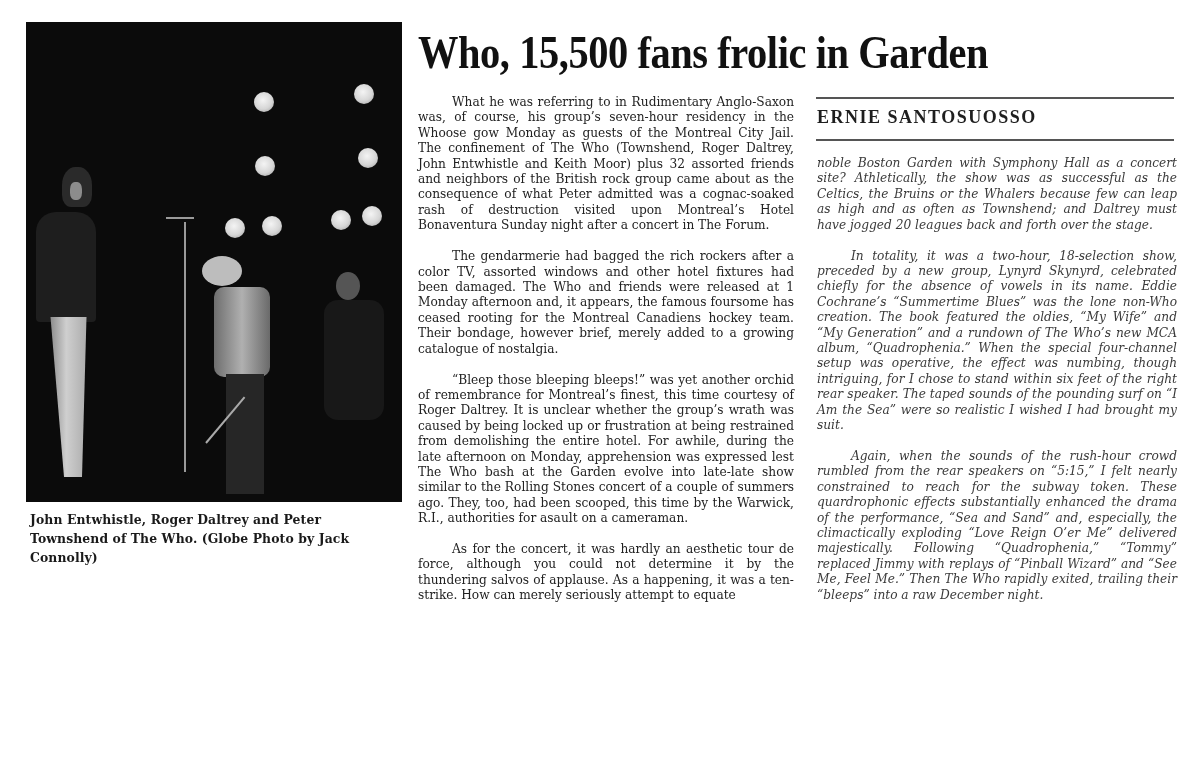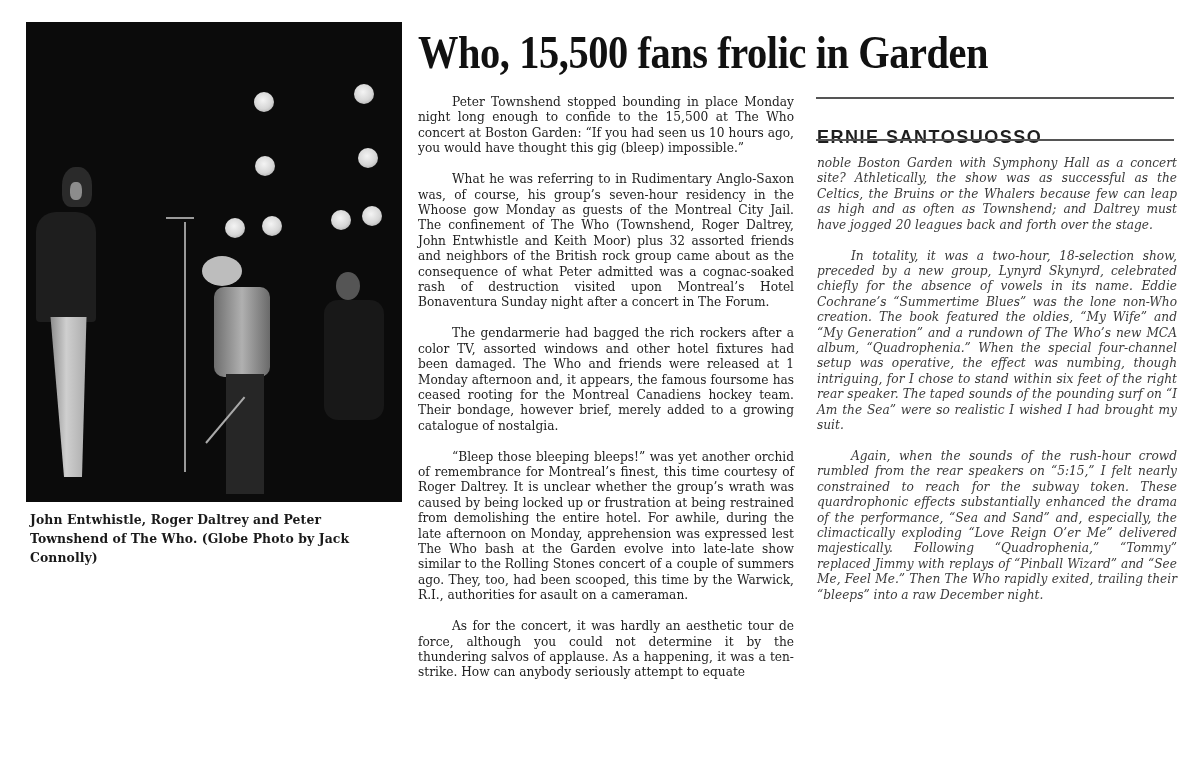--- a/index.html
+++ b/index.html
@@ -36,22 +36,22 @@
     font-weight: bold; font-size: 47px; line-height: 56px;
     transform: scaleX(0.86); transform-origin: left top;
     letter-spacing: -0.5px; color: #111;
     white-space: nowrap;
   }
 
   
   .byline-rule { position: absolute; left: 816px; width: 358px; height: 2px; background: #555; }
   .byline {
     position: absolute; left: 817px; top: 107px; width: 358px;
-    font-family: Liberation Sans, sans-serif;
-    font-weight: bold; font-size: 18px; letter-spacing: 1.5px; color: #1e1e1e; margin-top: 20px;
+    font-family: Liberation Serif, serif;
+    font-weight: bold; font-size: 18px; letter-spacing: 1.5px; color: #1e1e1e;
   }
 
   
   .col {
     position: absolute;
     font-family: "DejaVu Serif", serif;
     font-size: 12.2px; line-height: 15.4px; text-align: justify;
     color: #222;
   }
   .col-mid { left: 418px; top: 95px; width: 376px; }
@@ -94,25 +94,24 @@
   </div>
   <div class="caption">John Entwhistle, Roger Daltrey and Peter Townshend of The Who. (Globe Photo by Jack Connolly)</div>
 
   <h1 class="headline" style="margin:0;">Who, 15,500 fans frolic in Garden</h1>
 
   <div class="byline-rule" style="top:97px;"></div>
   <div class="byline">ERNIE SANTOSUOSSO</div>
   <div class="byline-rule" style="top:139px;height:1.5px;"></div>
 
   <div class="col col-mid">
-    <p>Peter Townshend stopped bounding in place Monday night long enough to confide to the 15,500 at The Who concert at Boston Garden: “If you had seen us 10 hours ago, you would have thought this gig (bleep) impossible.”</p>
     <p>What he was referring to in Rudimentary Anglo-Saxon was, of course, his group’s seven-hour residency in the Whoose gow Monday as guests of the Montreal City Jail. The confinement of The Who (Townshend, Roger Daltrey, John Entwhistle and Keith Moor) plus 32 assorted friends and neighbors of the British rock group came about as the consequence of what Peter admitted was a cognac-soaked rash of destruction visited upon Montreal’s Hotel Bonaventura Sunday night after a concert in The Forum.</p>
     <p>The gendarmerie had bagged the rich rockers after a color TV, assorted windows and other hotel fixtures had been damaged. The Who and friends were released at 1 Monday afternoon and, it appears, the famous foursome has ceased rooting for the Montreal Canadiens hockey team. Their bondage, however brief, merely added to a growing catalogue of nostalgia.</p>
     <p>“Bleep those bleeping bleeps!” was yet another orchid of remembrance for Montreal’s finest, this time courtesy of Roger Daltrey. It is unclear whether the group’s wrath was caused by being locked up or frustration at being restrained from demolishing the entire hotel. For awhile, during the late afternoon on Monday, apprehension was expressed lest The Who bash at the Garden evolve into late-late show similar to the Rolling Stones concert of a couple of summers ago. They, too, had been scooped, this time by the Warwick, R.I., authorities for asault on a cameraman.</p>
-    <p>As for the concert, it was hardly an aesthetic tour de force, although you could not determine it by the thundering salvos of applause. As a happening, it was a ten-strike. How can anybody seriously attempt to equate</p>
+    <p>As for the concert, it was hardly an aesthetic tour de force, although you could not determine it by the thundering salvos of applause. As a happening, it was a ten-strike. How can merely seriously attempt to equate</p>
   </div>
 
   <div class="col col-right">
     <p class="cont">noble Boston Garden with Symphony Hall as a concert site? Athletically, the show was as successful as the Celtics, the Bruins or the Whalers because few can leap as high and as often as Townshend; and Daltrey must have jogged 20 leagues back and forth over the stage.</p>
     <p>In totality, it was a two-hour, 18-selection show, preceded by a new group, Lynyrd Skynyrd, celebrated chiefly for the absence of vowels in its name. Eddie Cochrane’s “Summertime Blues” was the lone non-Who creation. The book featured the oldies, “My Wife” and “My Generation” and a rundown of The Who’s new MCA album, “Quadrophenia.” When the special four-channel setup was operative, the effect was numbing, though intriguing, for I chose to stand within six feet of the right rear speaker. The taped sounds of the pounding surf on “I Am the Sea” were so realistic I wished I had brought my suit.</p>
     <p>Again, when the sounds of the rush-hour crowd rumbled from the rear speakers on “5:15,” I felt nearly constrained to reach for the subway token. These quardrophonic effects substantially enhanced the drama of the performance, “Sea and Sand” and, especially, the climactically exploding “Love Reign O’er Me” delivered majestically. Following “Quadrophenia,” “Tommy” replaced Jimmy with replays of “Pinball Wizard” and “See Me, Feel Me.” Then The Who rapidly exited, trailing their “bleeps” into a raw December night.</p>
   </div>
 </div>
 
 </body></html>

